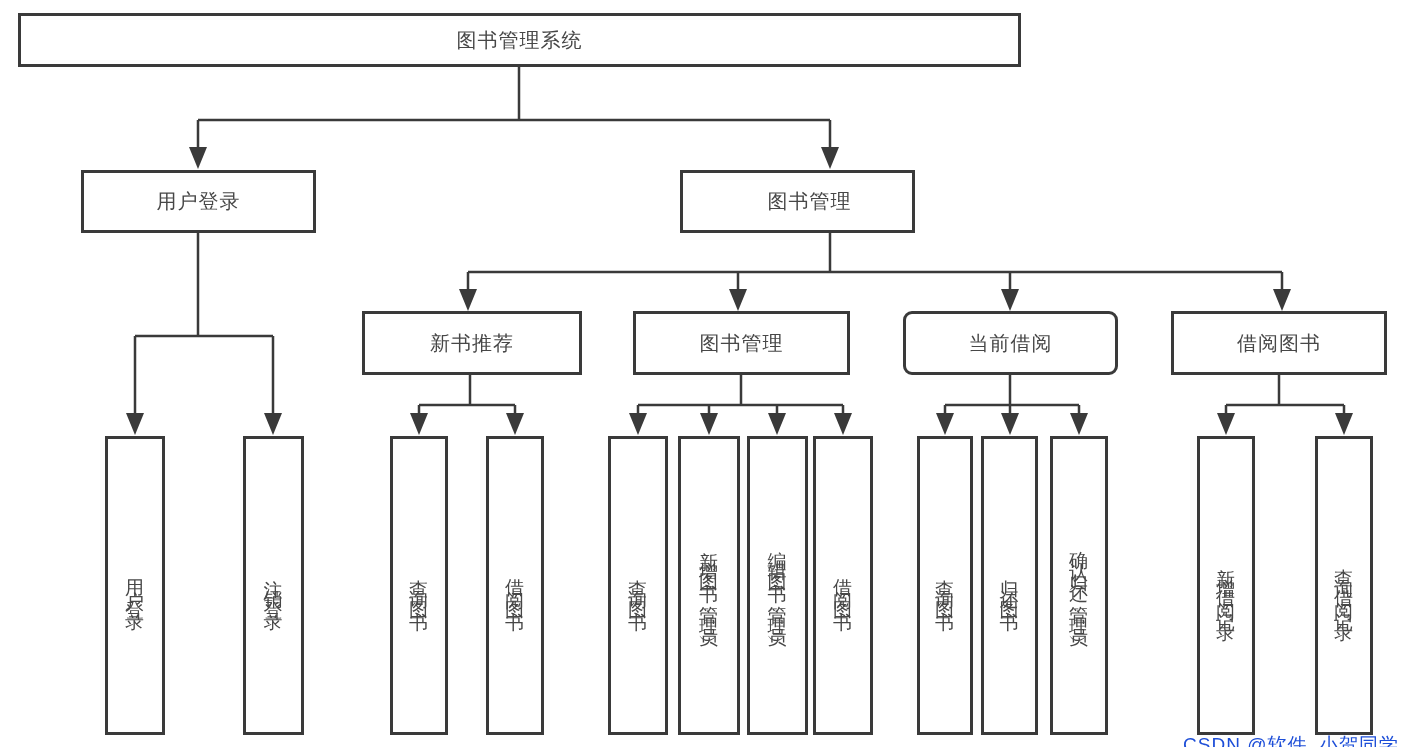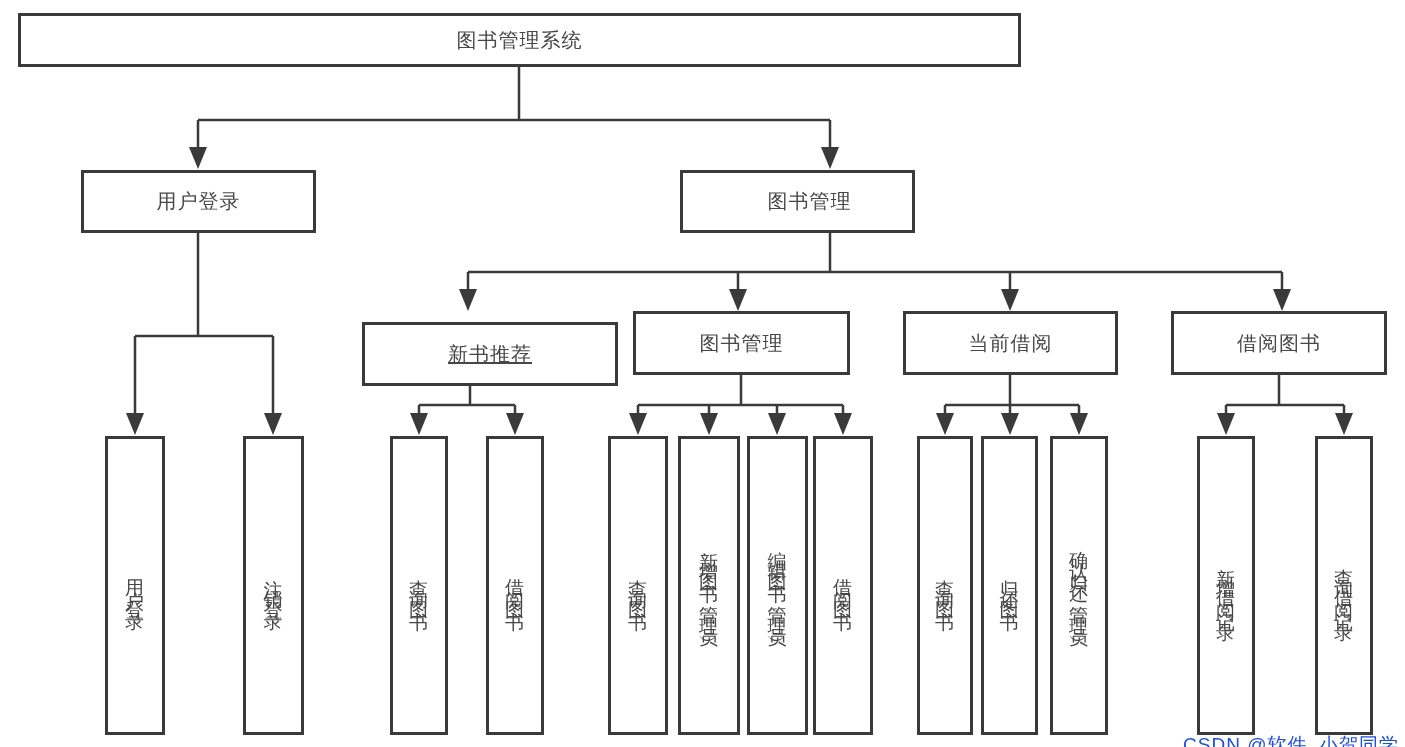--- a/index.html
+++ b/index.html
@@ -107,27 +107,27 @@
     <span class="h-label">图书管理系统</span>
   </div>
 
   <div class="box" style="left:81px; top:170px; width:235px; height:63px;">
     <span class="h-label">用户登录</span>
   </div>
   <div class="box" style="left:680px; top:170px; width:235px; height:63px;padding-left:24px;">
     <span class="h-label">图书管理</span>
   </div>
 
-  <div class="box" style="left:362px; top:322px; width:256px; height:64px;text-decoration:underline;">
+  <div class="box" style="left:362px; top:311px; width:220px; height:64px;">
     <span class="h-label">新书推荐</span>
   </div>
   <div class="box" style="left:633px; top:311px; width:217px; height:64px;">
     <span class="h-label">图书管理</span>
   </div>
-  <div class="box" style="left:903px; top:311px; width:215px; height:64px;">
+  <div class="box" style="left:903px; top:311px; width:215px; height:64px;border-radius:9px;">
     <span class="h-label">当前借阅</span>
   </div>
   <div class="box" style="left:1171px; top:311px; width:216px; height:64px;">
     <span class="h-label">借阅图书</span>
   </div>
 
   <div class="box leaf" style="left:105px; top:436px; width:60px; height:299px;">用户登录</div>
   <div class="box leaf" style="left:243px; top:436px; width:61px; height:299px;">注销登录</div>
 
   <div class="box leaf" style="left:390px; top:436px; width:58px; height:299px;">查询图书</div>

